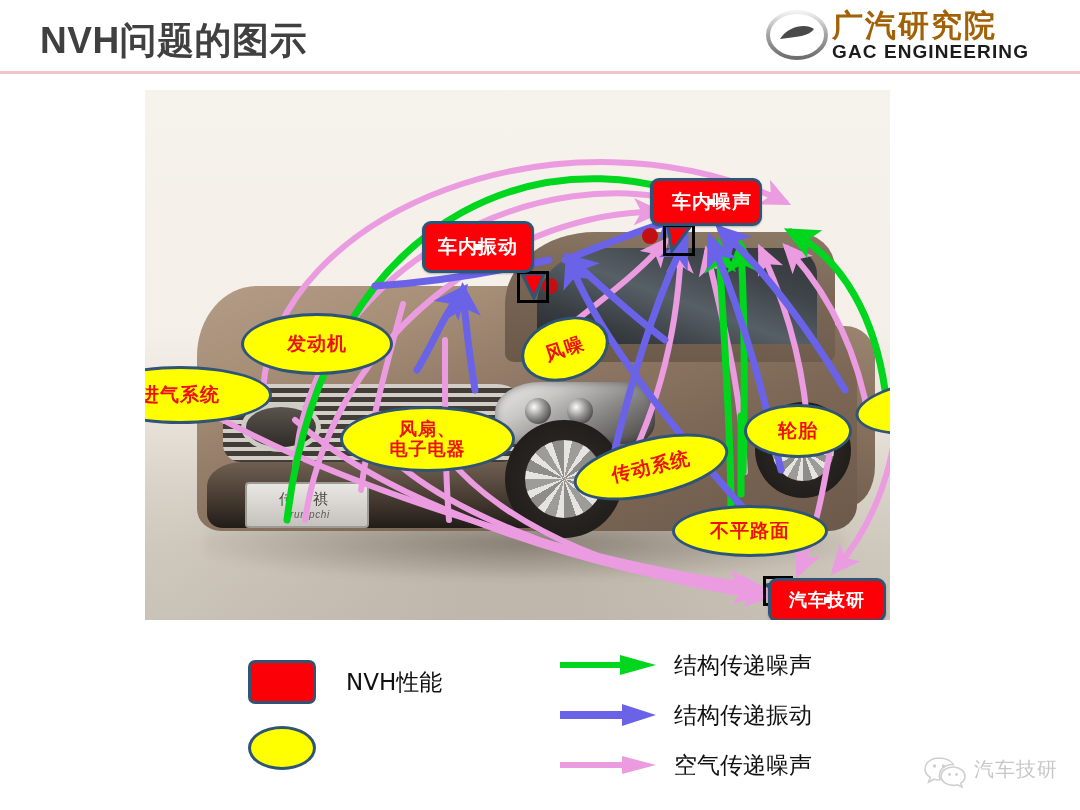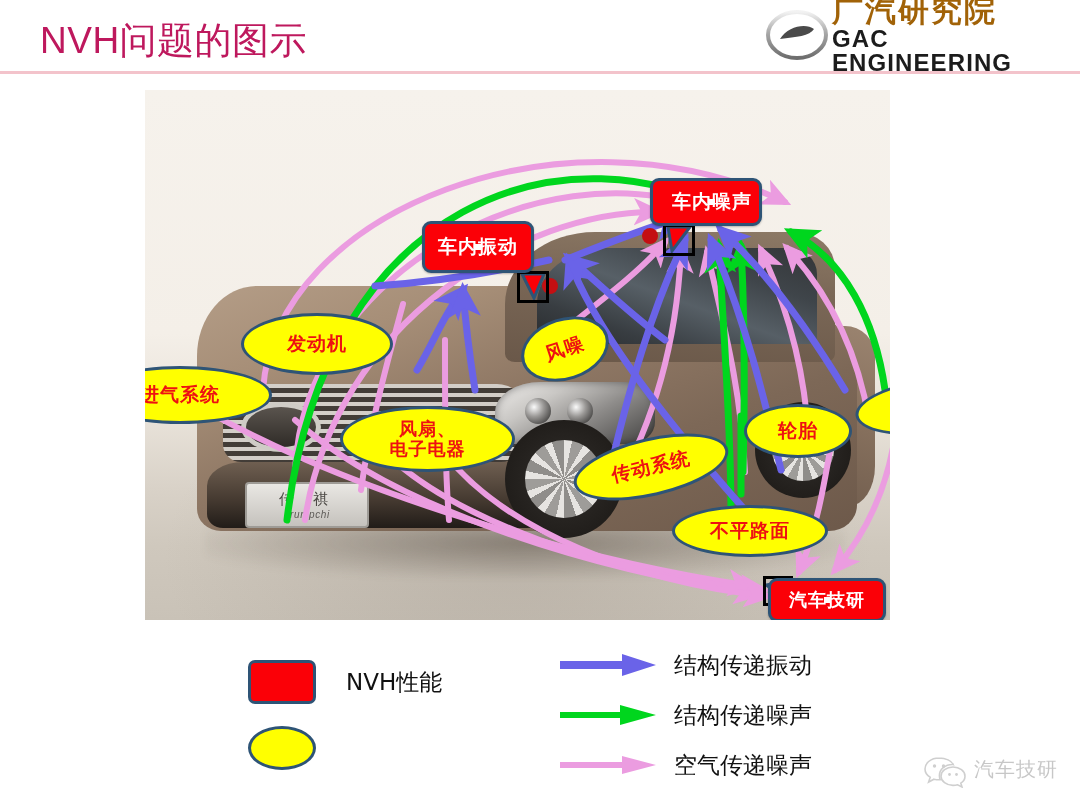--- a/index.html
+++ b/index.html
@@ -10,21 +10,21 @@
     font-family:"Liberation Sans","DejaVu Sans",sans-serif;
     overflow:hidden;
     position:relative;
   }
   .slide{position:relative;width:1080px;height:810px;overflow:hidden;background:#fff;}
 
   
   .header{position:absolute;left:0;top:0;width:1080px;height:76px;}
   .title{
     position:absolute;left:40px;top:16px;
-    font-size:37px;font-weight:400;color:#be185d;
+    font-size:37px;font-weight:700;color:#404040;
     letter-spacing:0.5px;white-space:nowrap;
     font-family:"Liberation Sans","DejaVu Sans",sans-serif;
   }
   .title-rule{
     position:absolute;left:0;top:71px;width:1080px;height:3px;
     background:#f3c3cb;
   }
   .logo-box{
     position:absolute;right:20px;top:4px;width:300px;height:62px;
     background:#ffffff;display:flex;align-items:center;
@@ -33,21 +33,21 @@
   .logo-emblem{
     width:62px;height:52px;flex:0 0 62px;position:relative;
   }
   .logo-text{margin-left:4px;line-height:1;}
   .logo-cn{
     font-size:31px;font-weight:700;color:#a16207;letter-spacing:2px;
     font-family:"DejaVu Sans","Liberation Sans",sans-serif;
     display:block;
   }
   .logo-en{
-    font-size:24px;font-weight:700;color:#1c1c1c;letter-spacing:1.1px;
+    font-size:19px;font-weight:700;color:#1c1c1c;letter-spacing:1.1px;
     display:block;margin-top:1px;
   }
 
   
   .photo{
     position:absolute;left:145px;top:90px;width:745px;height:530px;
     overflow:hidden;
     background:
       radial-gradient(ellipse 70% 55% at 50% 88%, rgba(150,140,130,.30) 0%, rgba(255,255,255,0) 68%),
       linear-gradient(#f6f2ec 0%, #f4efe8 46%, #e8e2d9 62%, #d9d2c8 75%, #cfc8bd 86%, #c9c2b7 100%);
@@ -394,32 +394,32 @@
       </div>
       <div class="legend-row">
         <span class="swatch-ellipse"></span>
       </div>
     </div>
 
     <div class="legend-right">
       <div class="legend-row2">
         <span class="arrow-swatch">
           <svg viewBox="0 0 98 26" width="98" height="26" aria-hidden="true">
+            <path d="M0,10 L60,10 L60,3 L96,13 L60,23 L60,16 L0,16 Z" fill="#00d61e"></path>
+          </svg>
+        </span>
+        <span class="legend-label2">结构传递噪声</span>
+      </div>
+      <div class="legend-row2">
+        <span class="arrow-swatch">
+          <svg viewBox="0 0 98 26" width="98" height="26" aria-hidden="true">
             <path d="M0,9 L62,9 L62,2 L96,13 L62,24 L62,17 L0,17 Z" fill="#6a63e8"></path>
           </svg>
         </span>
         <span class="legend-label2">结构传递振动</span>
-      </div>
-      <div class="legend-row2">
-        <span class="arrow-swatch">
-          <svg viewBox="0 0 98 26" width="98" height="26" aria-hidden="true">
-            <path d="M0,10 L60,10 L60,3 L96,13 L60,23 L60,16 L0,16 Z" fill="#00d61e"></path>
-          </svg>
-        </span>
-        <span class="legend-label2">结构传递噪声</span>
       </div>
       <div class="legend-row2">
         <span class="arrow-swatch">
           <svg viewBox="0 0 98 26" width="98" height="26" aria-hidden="true">
             <path d="M0,10 L62,10 L62,4 L96,13 L62,22 L62,16 L0,16 Z" fill="#eb9ce0"></path>
           </svg>
         </span>
         <span class="legend-label2">空气传递噪声</span>
       </div>
     </div>

